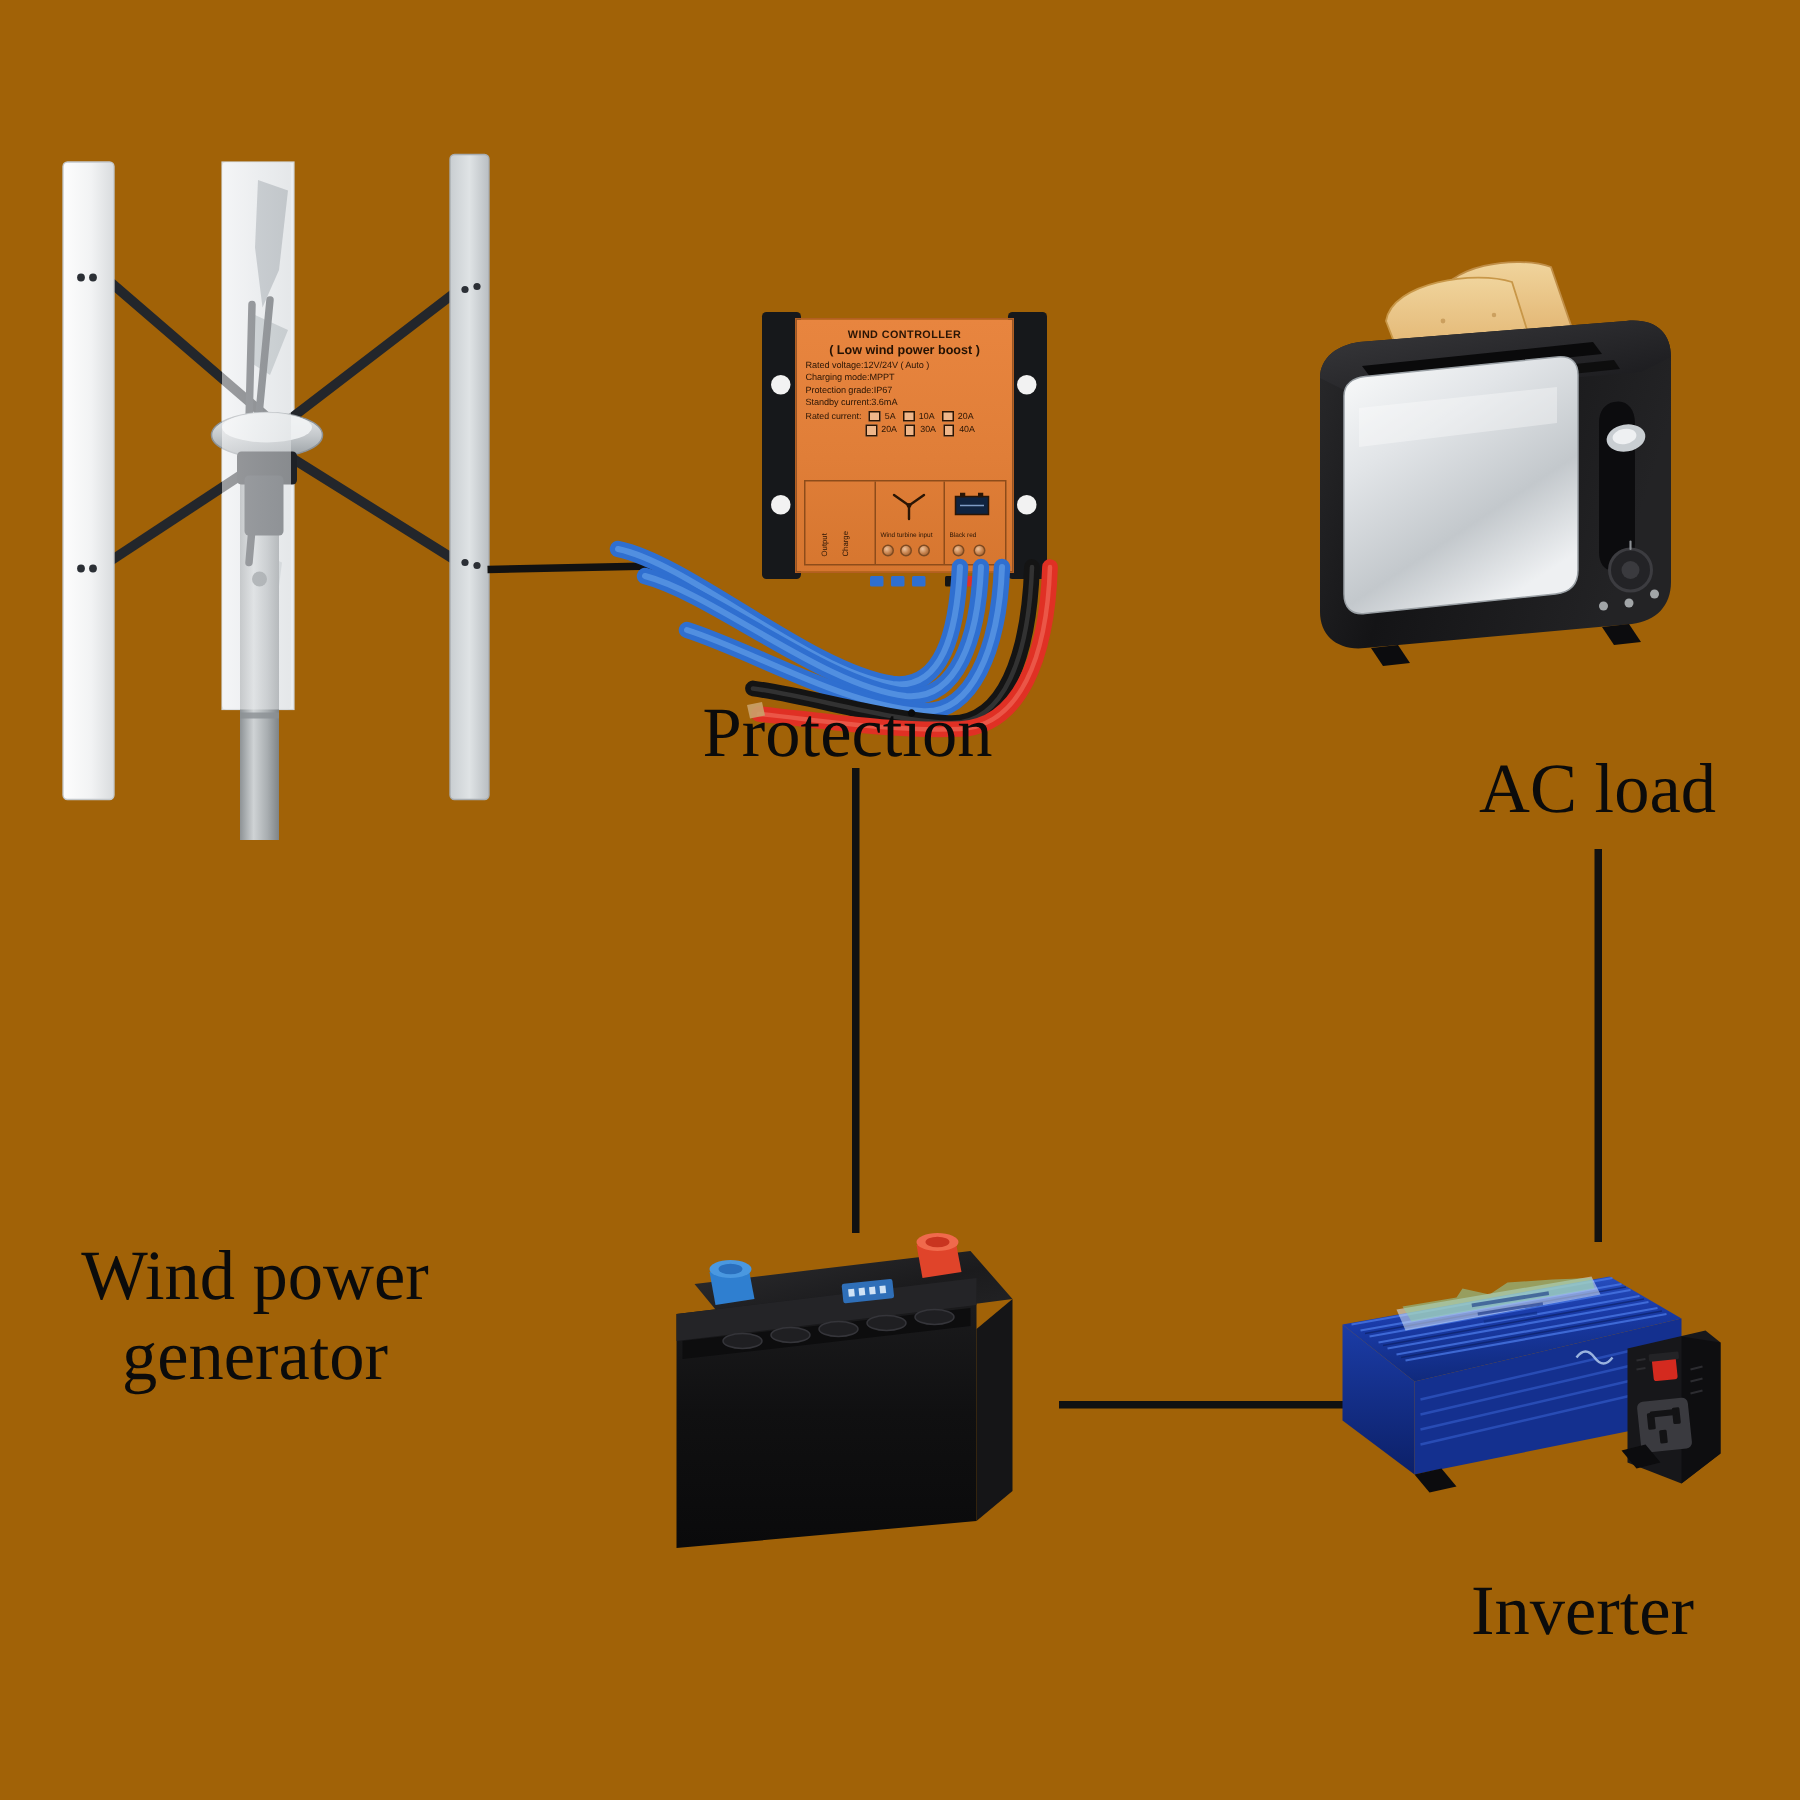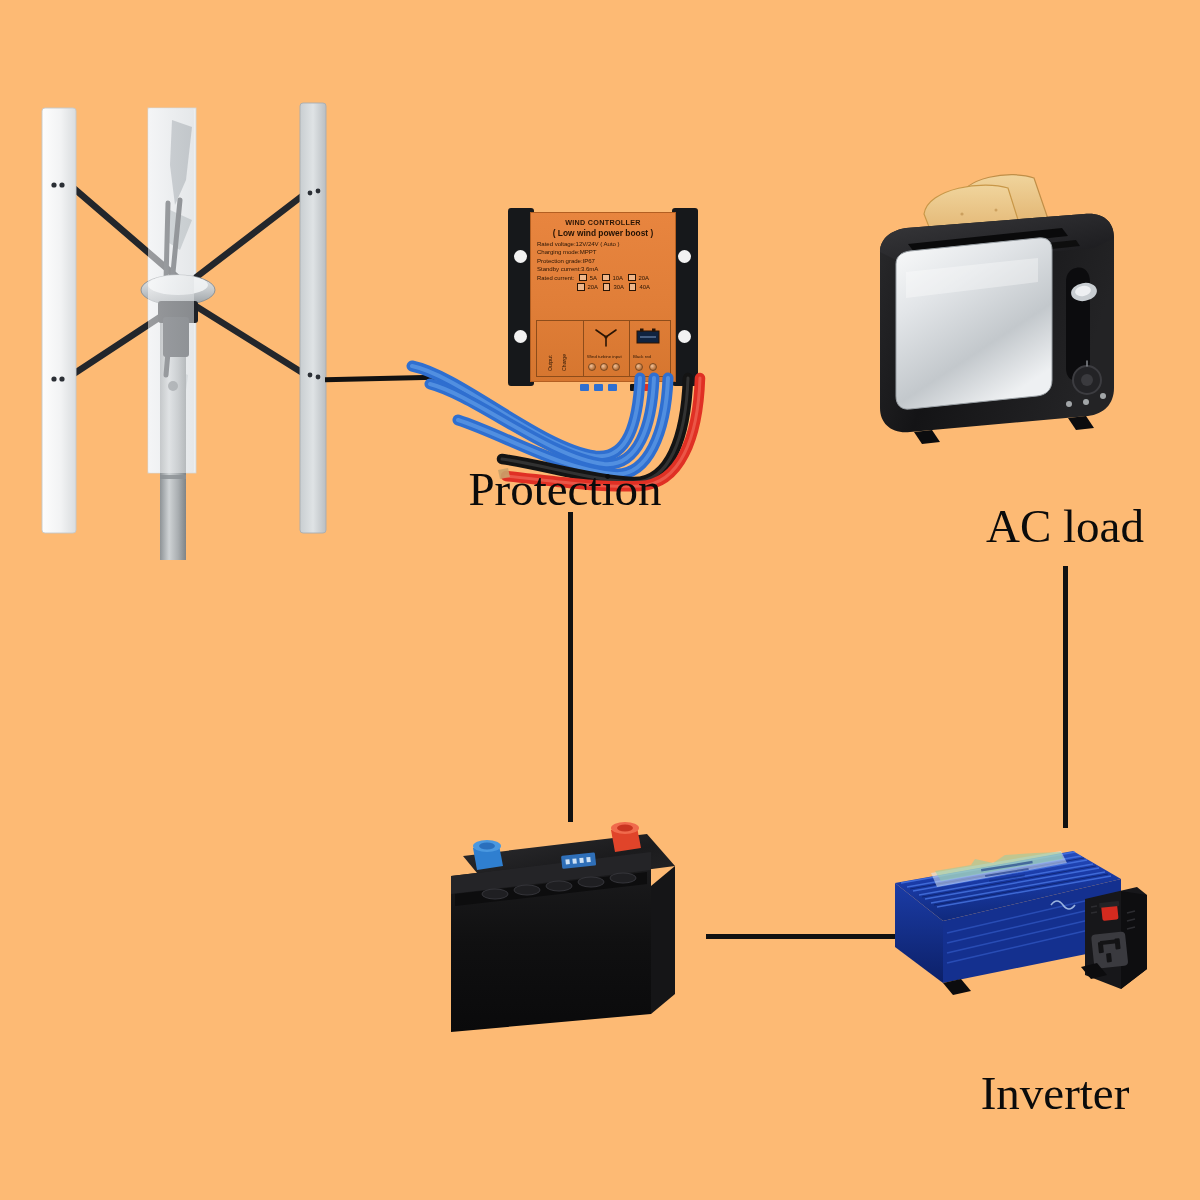--- a/index.html
+++ b/index.html
@@ -1,17 +1,17 @@
 <!DOCTYPE html>
 <html><head>
 <meta charset="utf-8">
 <style>
   html,body{margin:0;padding:0;background:#fff;}
   body{width:1200px;height:1200px;font-family:"Liberation Serif",serif;overflow:hidden;}
-  #stage{position:relative;width:1200px;height:1200px;background:#fdba74;}
+  #stage{position:relative;width:1200px;height:1200px;background:#a16207;}
 
   .caption{position:absolute;font-family:"Liberation Serif",serif;color:#0b0b0b;
            font-size:47px;line-height:1.12;text-align:center;white-space:pre-line;}
 
   .wire{position:absolute;background:#111;}
 
   
   #turbine{position:absolute;left:20px;top:45px;width:330px;height:515px;}
 
   
@@ -435,21 +435,23 @@
         <line x1="242" y1="70" x2="250" y2="68"></line>
           <line x1="242" y1="78" x2="250" y2="76"></line>
         <line x1="242" y1="86" x2="250" y2="84"></line>
       </g>
 
       <path d="M58 140 L68 152 L86 148 L76 136 Z" fill="#0c0c0e"></path>
       <path d="M196 124 L206 136 L222 132 L212 120 Z" fill="#0c0c0e"></path>
     </svg>
   </div>
 
+  <div class="caption" style="left:15px;top:825px;width:310px;">Wind power
+generator</div>
 
   <div class="caption" style="left:430px;top:463px;width:270px;">Protection</div>
 
 
   <div class="caption" style="left:950px;top:500px;width:230px;">AC load</div>
 
-  <div class="caption" style="left:935px;top:1048px;width:240px;margin-top:19px;">Inverter</div>
+  <div class="caption" style="left:935px;top:1048px;width:240px;">Inverter</div>
 
 </div>
 
 </body></html>

